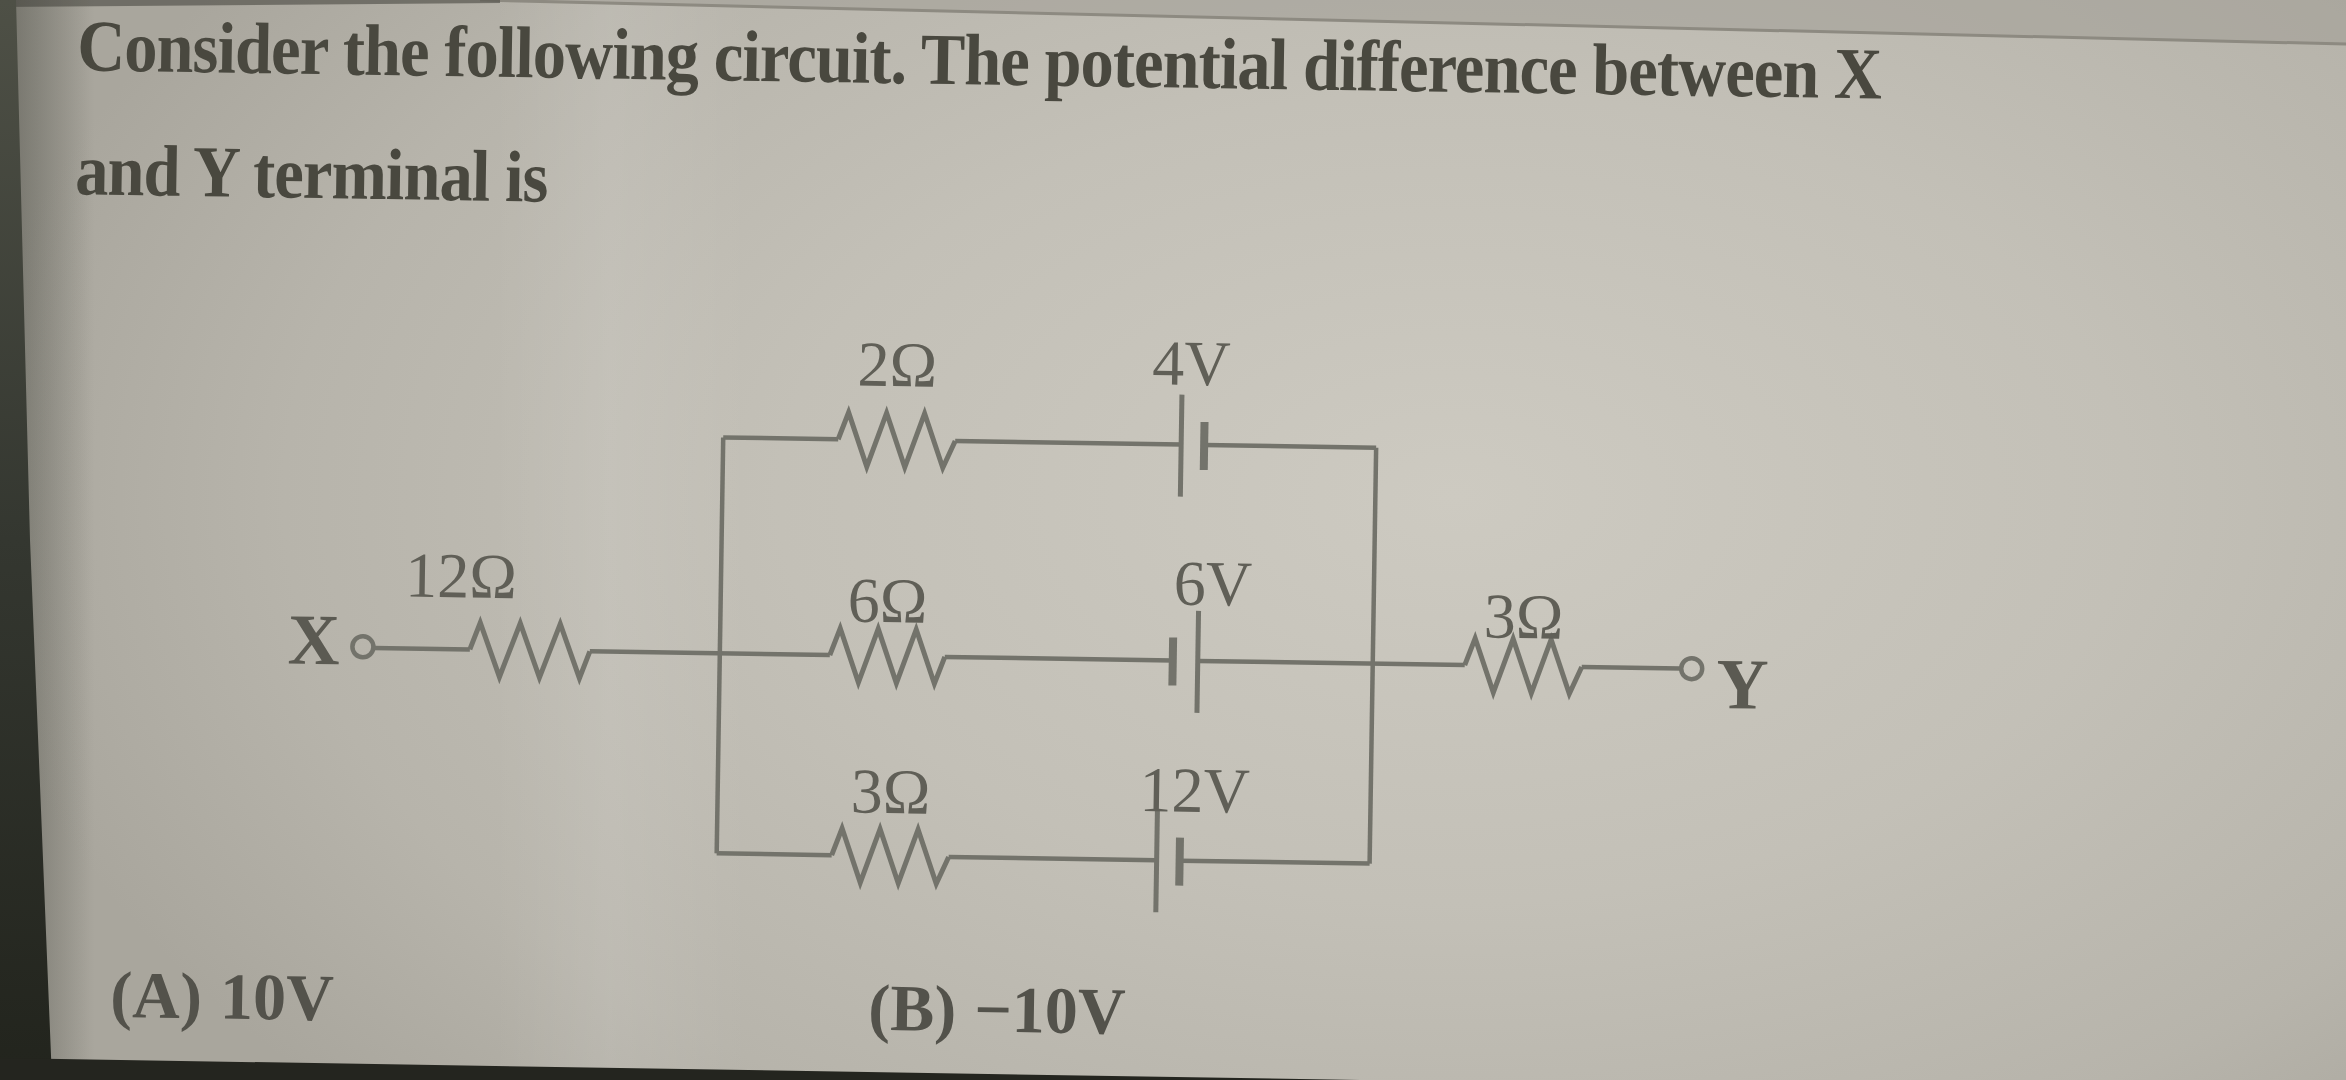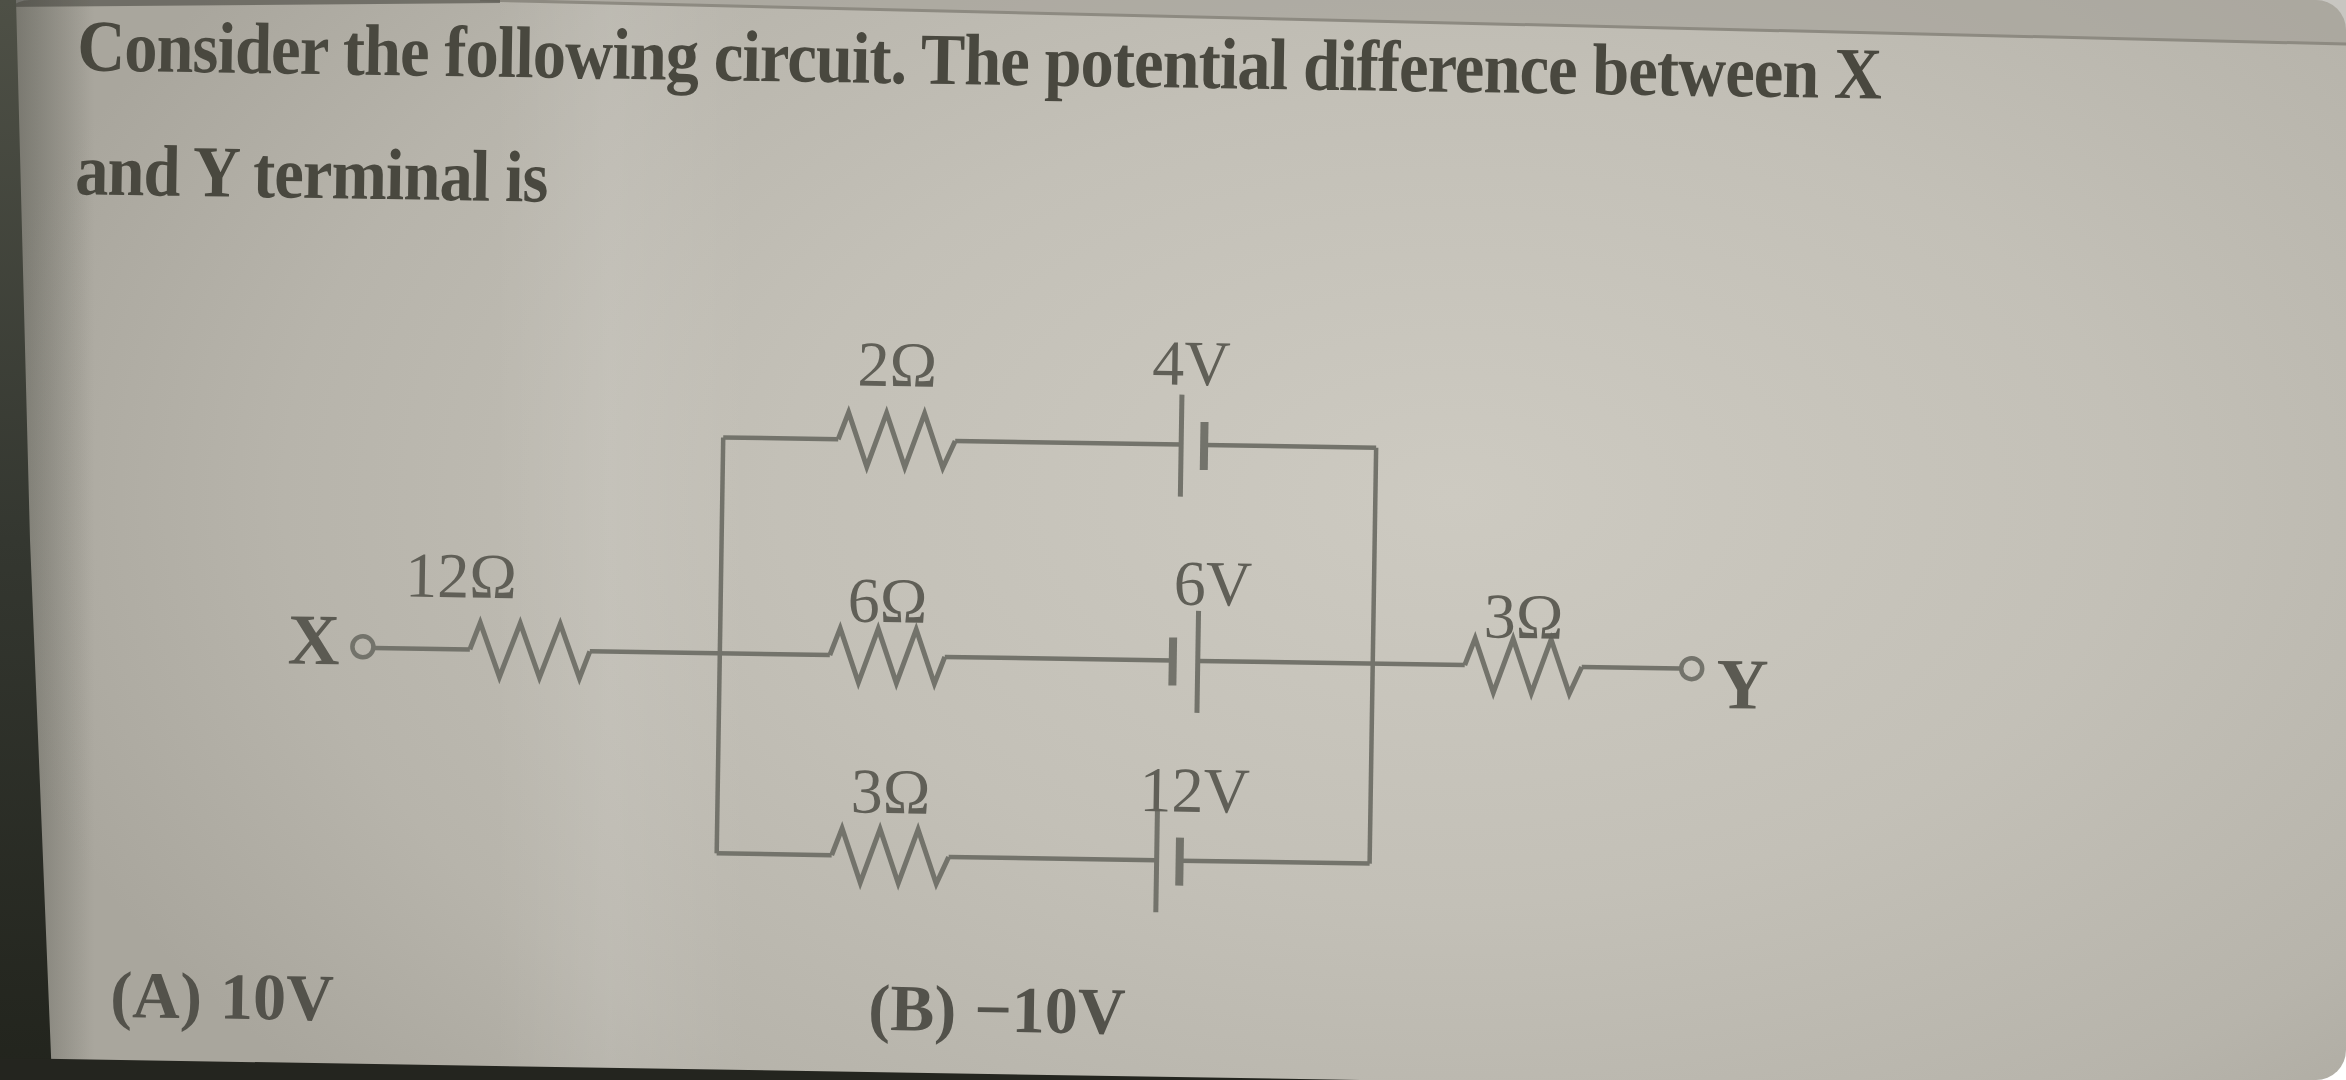--- a/index.html
+++ b/index.html
@@ -6,21 +6,20 @@
   body{
     width:2346px;height:1080px;overflow:hidden;position:relative;
     font-family:"Liberation Serif","DejaVu Serif",serif;
   }
   .scene{
     position:absolute;left:0;top:0;width:2346px;height:1080px;
     background:
       linear-gradient(90deg, rgba(62,64,55,.20) 0px, rgba(62,64,55,0) 90px),
       linear-gradient(90deg, rgba(255,255,255,0) 21%, rgba(255,255,255,.09) 26%, rgba(255,255,255,0) 32%),
       radial-gradient(1500px 900px at 62% 46%, #cdcac1 0%, #c3c0b7 45%, #b7b4ab 78%, #a9a69d 100%);
-    border-radius: 30px;
   }
   
   .page{
     position:absolute;left:0;top:0;width:2346px;height:1080px;
     transform:rotate(0.9deg);transform-origin:0 0;
   }
   .qline{
     position:absolute;left:78px;
     font-weight:700;color:#49483f;font-size:73px;line-height:1;
     letter-spacing:-1px;white-space:nowrap;

